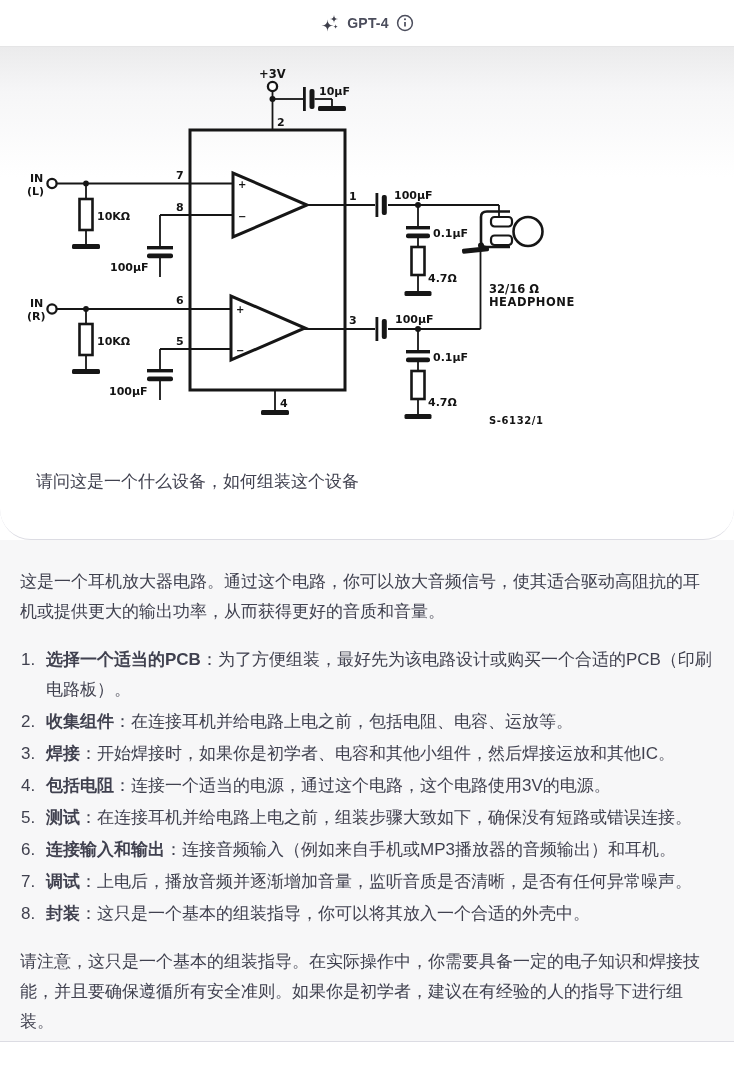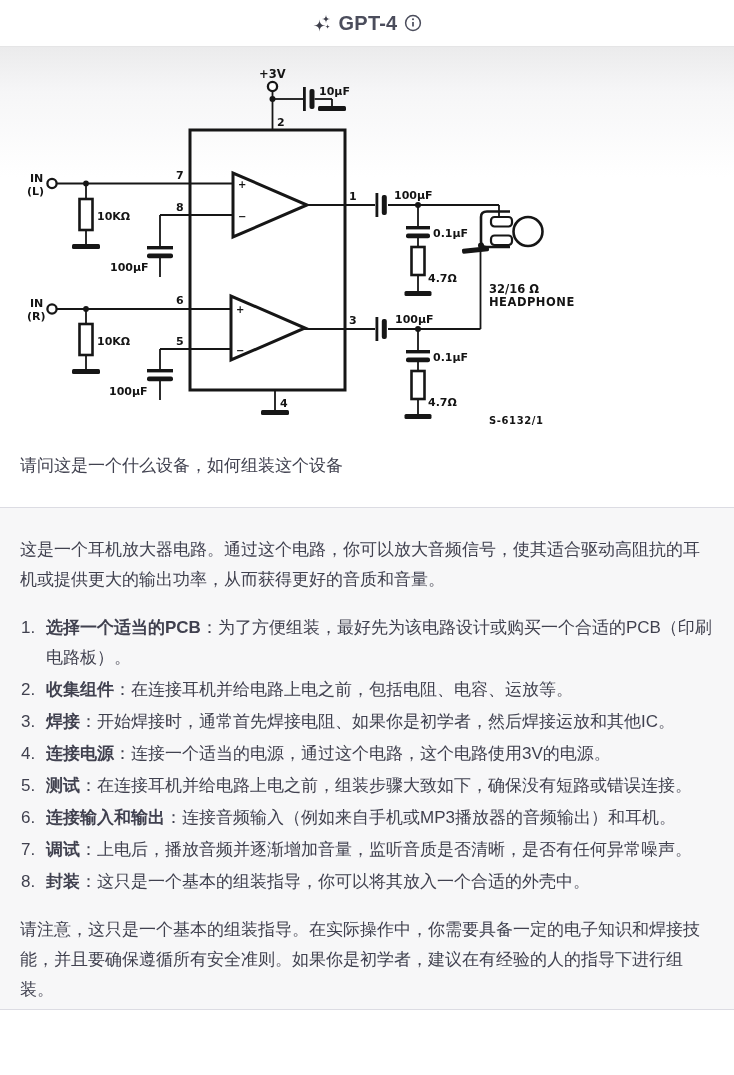--- a/index.html
+++ b/index.html
@@ -1,26 +1,26 @@
 <!DOCTYPE html>
 <html><head>
 <meta charset="utf-8">
 <style>
   html,body{margin:0;padding:0;background:#ffffff;}
   body{width:734px;font-family:"Liberation Sans","DejaVu Sans",sans-serif;color:#40414f;}
   
   .header{height:46px;display:flex;align-items:center;justify-content:center;
           background:#fff;border-bottom:1px solid #e5e5e6;gap:7px;}
-  .header .model-name{font-size:20px;font-weight:600;color:#4b4d5c;letter-spacing:.2px;}
+  .header .model-name{font-size:14px;font-weight:600;color:#4b4d5c;letter-spacing:.2px;}
   .header svg{display:block;}
   
-  .user-section{background:#fff;border-bottom:1px solid #dcdce3;}
+  .user-section{background:#fff;border-bottom:1px solid #dcdce3;border-radius:31px;}
   .image-wrap{height:392px;background:linear-gradient(180deg,#ebebec 0px,#f6f6f7 45px,#ffffff 130px);}
   .image-wrap svg{display:block;}
-  .question{margin:0;padding:12px 20px 26px 20px;font-size:17px;line-height:30px;}
+  .question{margin:16px;padding:12px 20px 26px 20px;font-size:17px;line-height:30px;}
   
   .assistant-section{background:#f7f7f8;border-bottom:1px solid #dcdce3;
                      padding:27px 20px 4px 20px;}
   .assistant-section p{margin:0 0 18px 0;font-size:17px;line-height:30px;}
   .assistant-section p:last-child{margin-bottom:0;}
   ol.steps{list-style:none;margin:18px 0;padding:0;font-size:17px;line-height:30px;}
   ol.steps li{position:relative;padding-left:26px;margin-bottom:2px;}
   ol.steps li:last-child{margin-bottom:0;}
   ol.steps .num{position:absolute;left:1px;top:0;}
   ol.steps strong{font-weight:700;}
@@ -201,25 +201,25 @@
 
       <li>
         <span class="num">1.</span><strong>选择一个适当的PCB</strong><span>：为了方便组装，最好先为该电路设计或购买一个合适的PCB（印刷电路板）。</span>
       </li>
 
       <li>
         <span class="num">2.</span><strong>收集组件</strong><span>：在连接耳机并给电路上电之前，包括电阻、电容、运放等。</span>
       </li>
 
       <li>
-        <span class="num">3.</span><strong>焊接</strong><span>：开始焊接时，通常首先焊接电阻、如果你是初学者，然后焊接运放和其他IC。</span>
-      </li>
-
-      <li>
-        <span class="num">4.</span><strong>连接电源</strong><span>：连接一个适当的电源，通过这个电路，这个电路使用3V的电源。</span>
+        <span class="num">3.</span><strong>焊接</strong><span>：开始焊接时，如果你是初学者、电容和其他小组件，然后焊接运放和其他IC。</span>
+      </li>
+
+      <li>
+        <span class="num">4.</span><strong>包括电阻</strong><span>：连接一个适当的电源，通过这个电路，这个电路使用3V的电源。</span>
       </li>
 
       <li>
         <span class="num">5.</span><strong>测试</strong><span>：在连接耳机并给电路上电之前，组装步骤大致如下，确保没有短路或错误连接。</span>
       </li>
 
       <li>
         <span class="num">6.</span><strong>连接输入和输出</strong><span>：连接音频输入（例如来自手机或MP3播放器的音频输出）和耳机。</span>
       </li>
 

